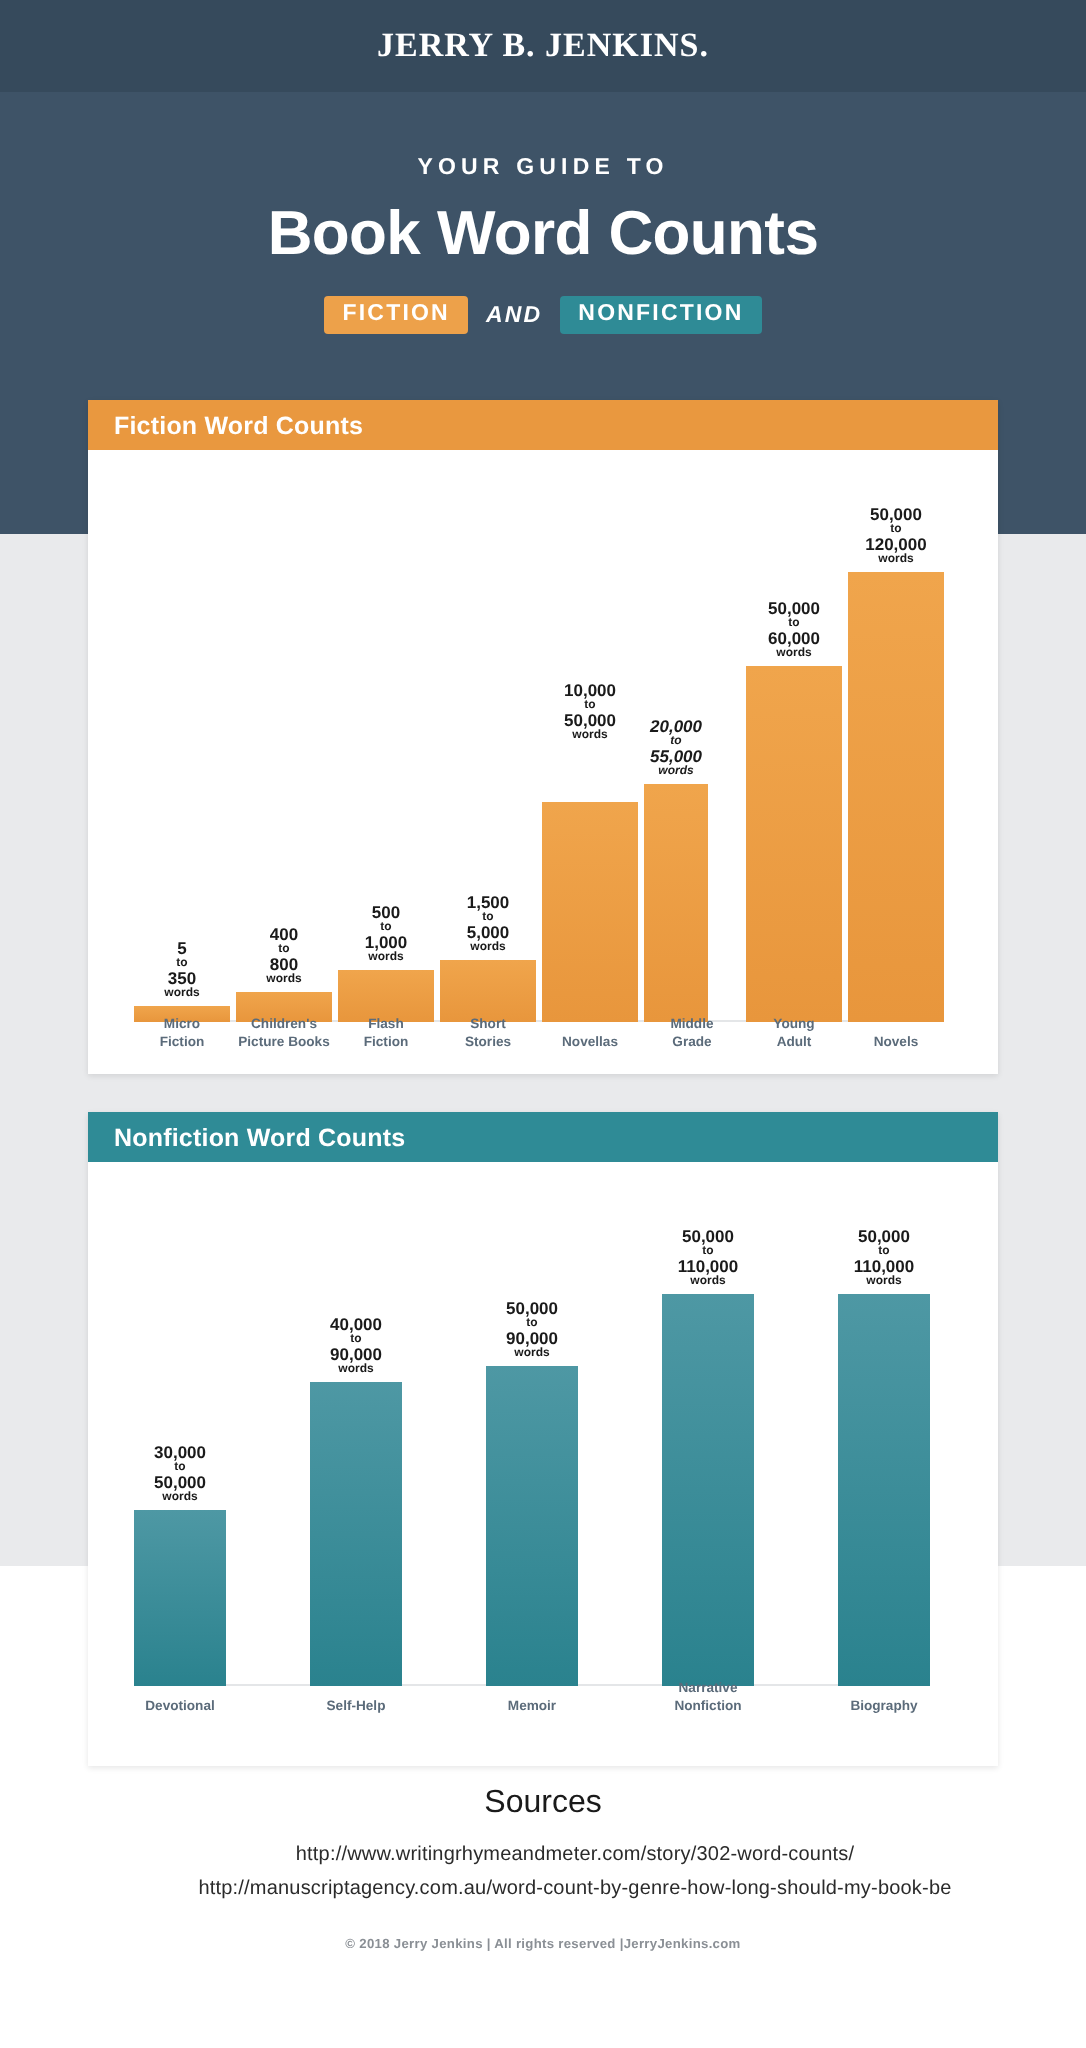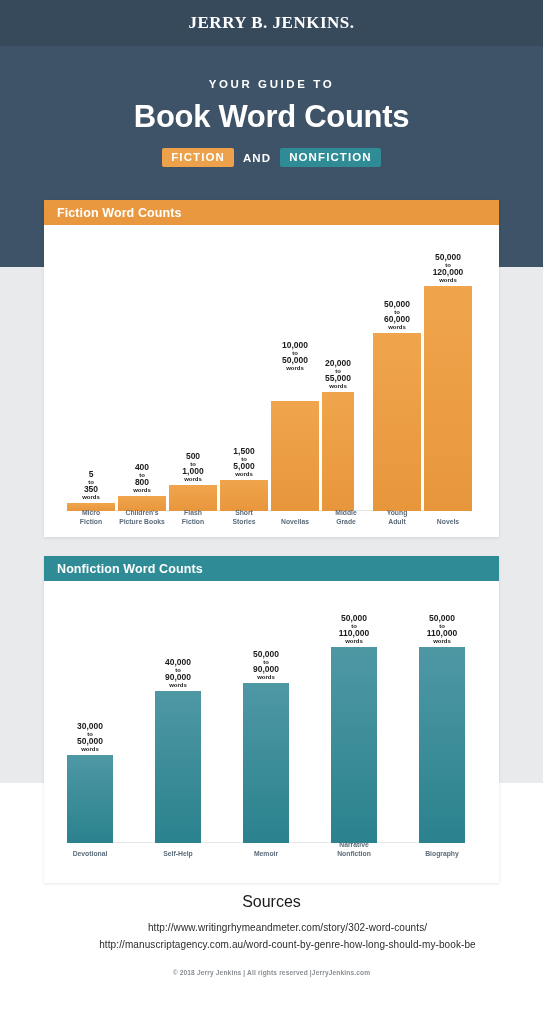--- a/index.html
+++ b/index.html
@@ -68,21 +68,21 @@
     font-weight: bold;
     letter-spacing: 1.1px;
     color: #ffffff;
     padding: 3px 9px 4px 9px;
     border-radius: 2px;
   }
   .badge.fiction { background: #eda14a; }
   .badge.nonfiction { background: #2f8b96; }
   .badge-and {
     font-size: 11.5px; font-weight: bold; letter-spacing: 1.1px;
-    color: #ffffff; padding: 0 1px;
+    color: #ffffff; padding: 0 1px; font-style: italic;
   }
   
   .card {
     position: absolute;
     left: 44px; width: 455px;
     background: #ffffff;
     box-shadow: 0 1px 3px rgba(0,0,0,0.10);
   }
   .card-head {
     height: 25px;
@@ -234,21 +234,21 @@
           <div class="bar-col" style="left: 227px; width: 48px; bottom: 26px; gap: 27px;">
             <div class="bar-label-top">
               <span class="bl-num">10,000</span>
               <span class="bl-to">to</span>
               <span class="bl-num">50,000</span>
               <span class="bl-words">words</span>
             </div>
             <div class="bar" style="height: 110px;"></div>
           </div>
           <div class="bar-cat" style="left: 217px; width: 68px; bottom: 10px;">Novellas</div>
-          <div class="bar-col" style="left: 278px; width: 32px; bottom: 26px;">
+          <div class="bar-col" style="left: 278px; width: 32px; bottom: 26px; font-style: italic;">
             <div class="bar-label-top">
               <span class="bl-num">20,000</span>
               <span class="bl-to">to</span>
               <span class="bl-num">55,000</span>
               <span class="bl-words">words</span>
             </div>
             <div class="bar" style="height: 119px;"></div>
           </div>
           <div class="bar-cat" style="left: 268px; width: 68px; bottom: 10px;">Middle
 Grade</div>

